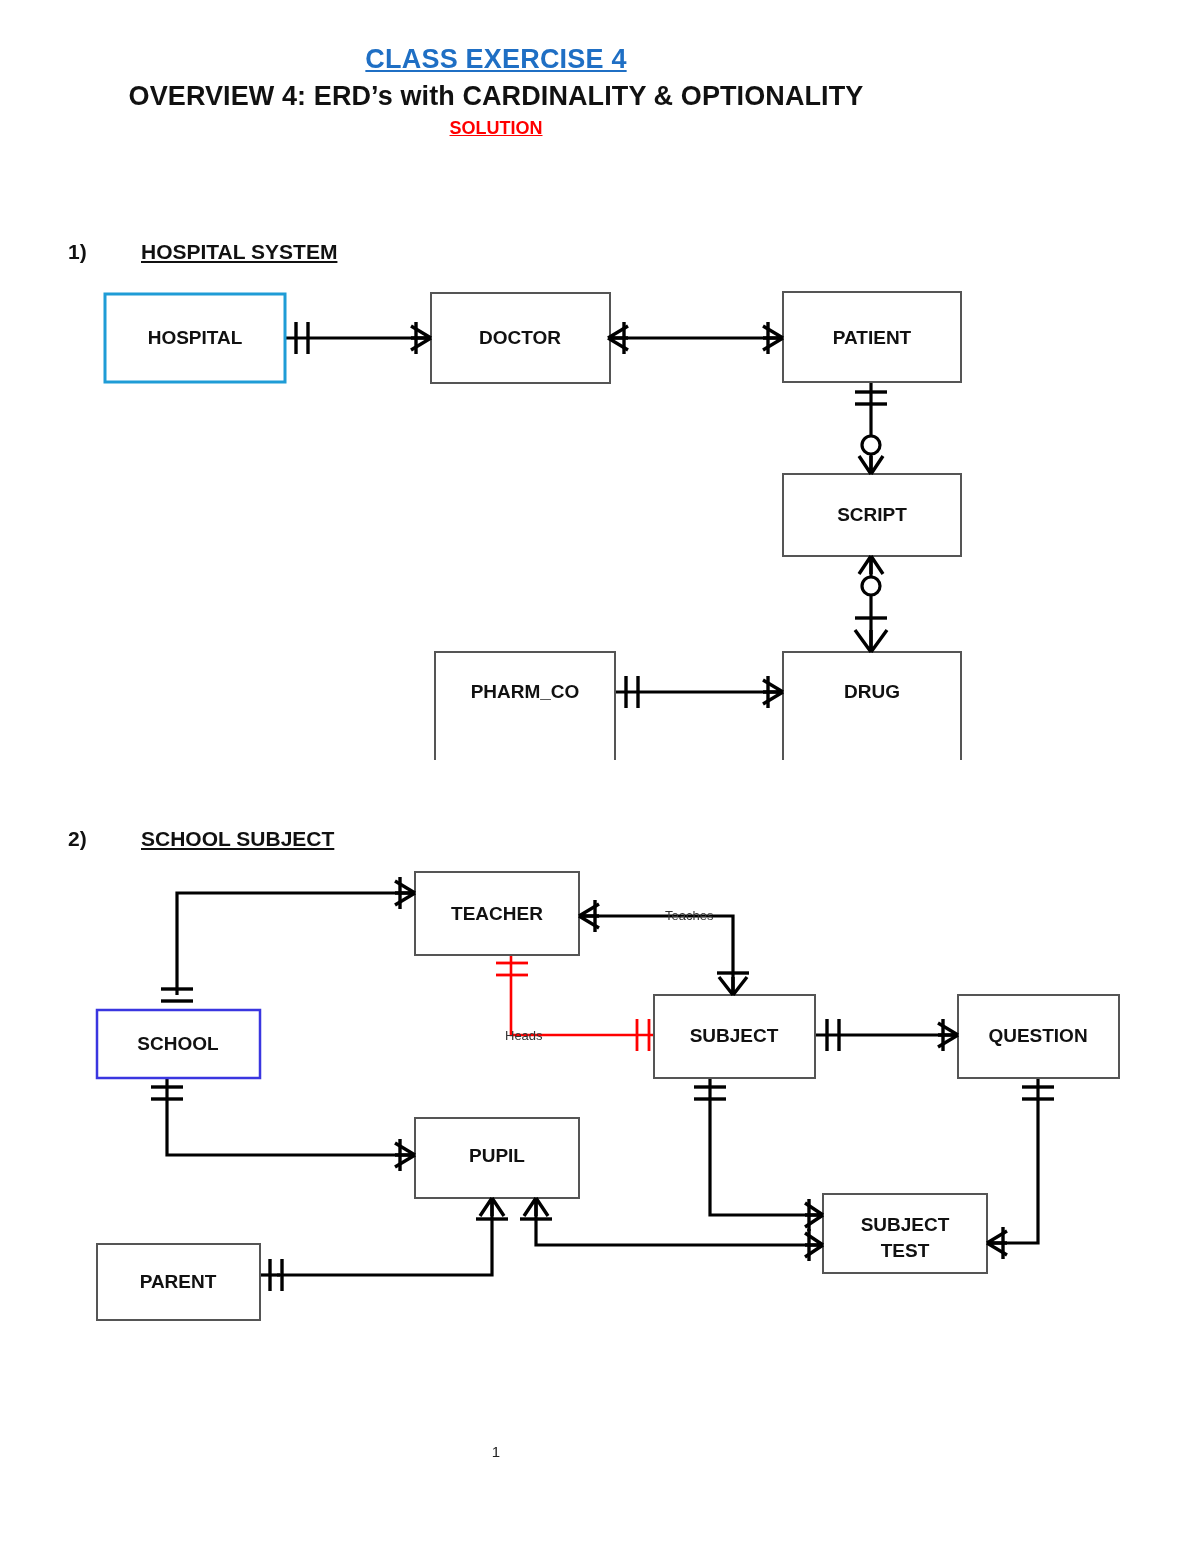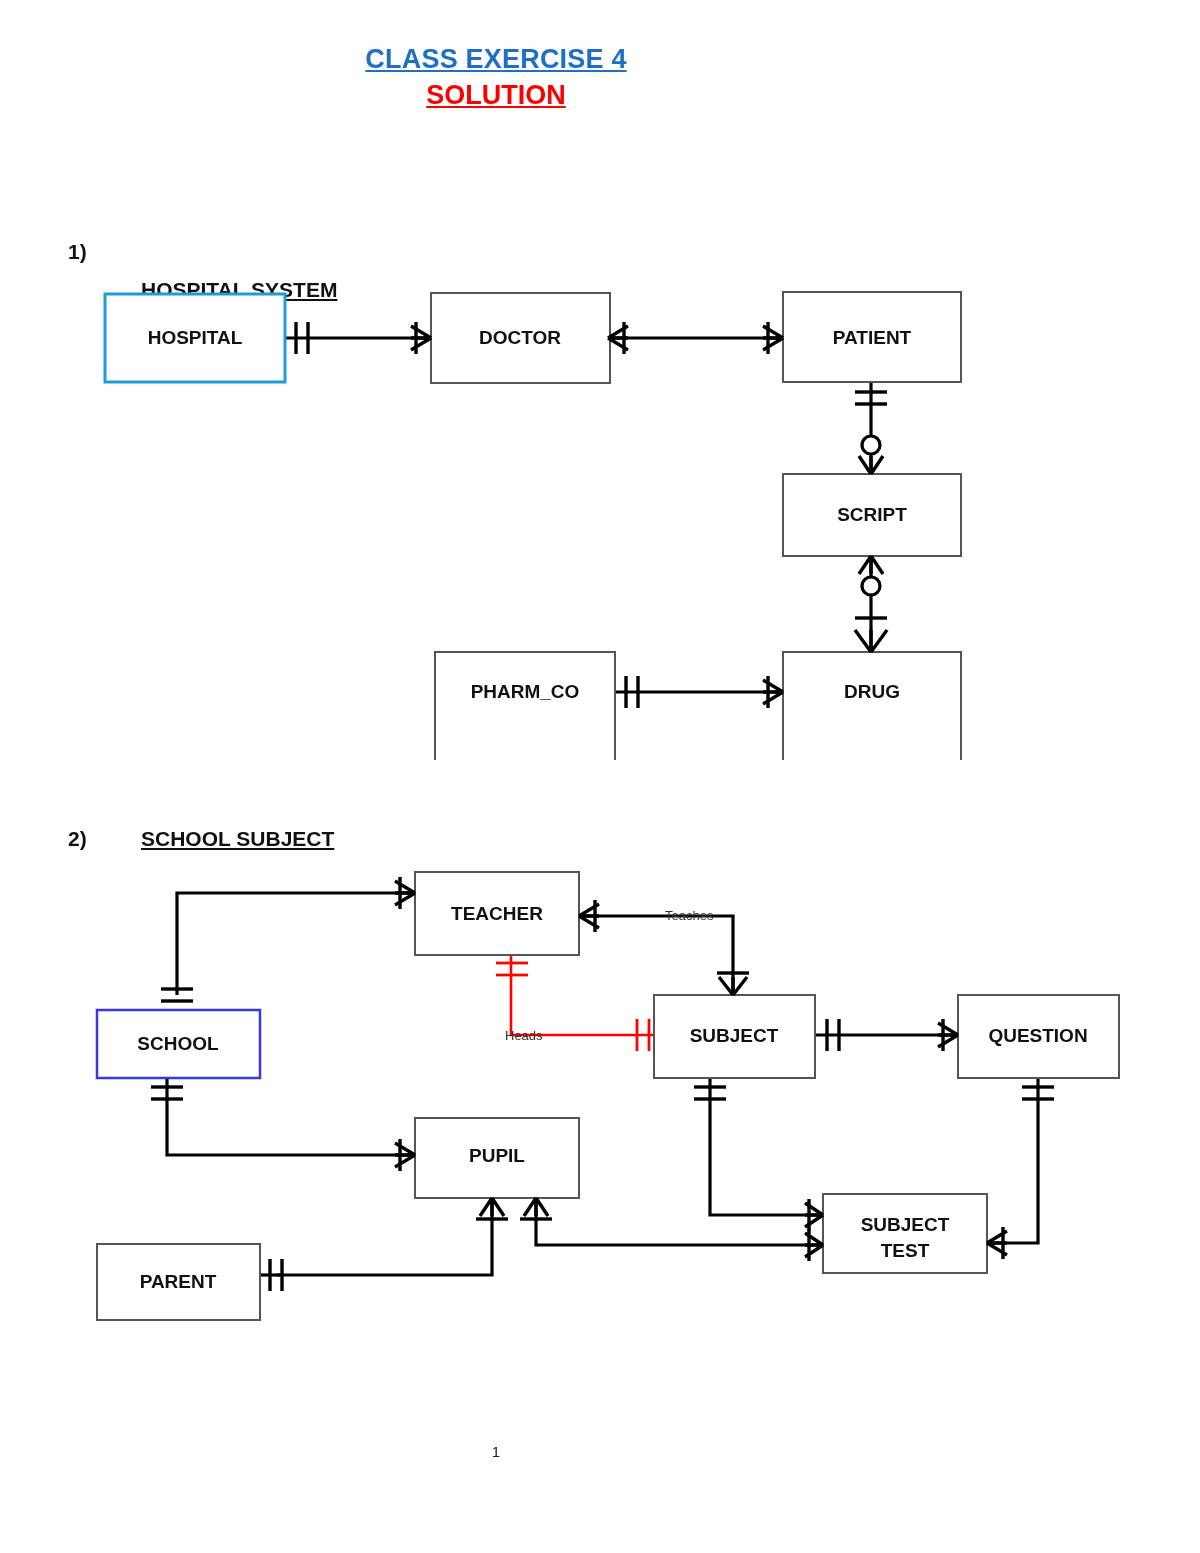--- a/index.html
+++ b/index.html
@@ -16,21 +16,21 @@
   .title-block{padding-top:42px;text-align:center;}
   .title-main{
     font-size:27px;font-weight:bold;color:#1f6fc4;
     text-decoration:underline;letter-spacing:.2px;line-height:1.28;
   }
   .title-sub{
     font-size:27px;font-weight:bold;color:#111;
     line-height:1.45;letter-spacing:.1px;
   }
   .title-solution{
-    font-size:27px;font-weight:bold;color:#ff0000;
+    font-size:18px;font-weight:bold;color:#ff0000;
     text-decoration:underline;line-height:1.4;
   }
 
   .section-head{position:absolute;font-size:21px;font-weight:bold;color:#111;}
   .section-num{position:absolute;font-size:21px;font-weight:bold;color:#111;}
   .section-title{text-decoration:underline;}
 
   .diagram{position:absolute;left:0;top:0;}
   svg{display:block;}
   .ent-label{
@@ -56,25 +56,26 @@
     text-align:center;font-size:15px;color:#222;
   }
 </style>
 </head>
 <body>
 
 <div class="page">
 
   <div class="title-block">
     <div class="title-main">CLASS EXERCISE 4</div>
+    <div class="title-sub">OVERVIEW 4: ERD’s with CARDINALITY &amp; OPTIONALITY</div>
     <div class="title-solution">SOLUTION</div>
   </div>
 
   <div class="section-num" style="left:68px;top:240px;">1)</div>
-  <div class="section-head section-title" style="left:141px;top:240px;margin-top:38px;">HOSPITAL SYSTEM</div>
+  <div class="section-head section-title" style="left:141px;top:240px;">HOSPITAL SYSTEM</div>
 
   <div class="diagram" style="left:12px;top:0px;margin-left:8px;">
   <svg width="1200" height="760" viewBox="0 0 1200 760" xmlns="http://www.w3.org/2000/svg">
 
     <line class="link" x1="265" y1="338" x2="412" y2="338"></line>
 
     <line class="link" x1="588" y1="338" x2="765" y2="338"></line>
 
     <line class="link" x1="851" y1="382" x2="851" y2="478"></line>
 

